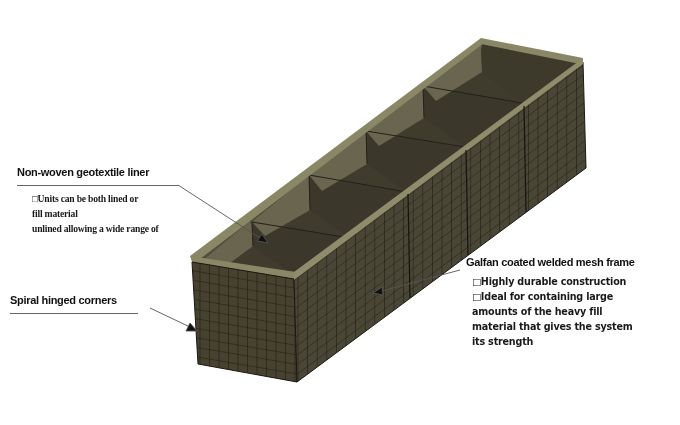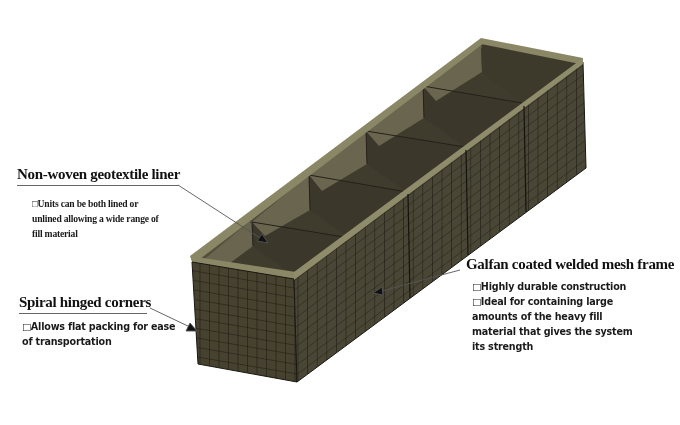--- a/index.html
+++ b/index.html
@@ -1,21 +1,21 @@
 <!DOCTYPE html>
 <html><head>
 <meta charset="utf-8">
 <style>
   html, body { margin: 0; padding: 0; background: #ffffff; }
   body { width: 680px; height: 425px; position: relative; overflow: hidden;
          font-family: "DejaVu Sans", "Liberation Sans", sans-serif; }
   #scene { position: absolute; left: 0; top: 0; width: 680px; height: 425px; }
   .label { position: absolute; color: #111; }
-  .title { font-weight: bold; font-size: 15px; letter-spacing: -0.3px;
-           font-family: Liberation Serif, serif; white-space: nowrap; }
+  .title { font-weight: bold; font-size: 11px; letter-spacing: -0.3px;
+           font-family: Liberation Sans, sans-serif; white-space: nowrap; }
   .body  { font-weight: bold; font-size: 9.6px; line-height: 15px;
            font-family: "DejaVu Sans", sans-serif; letter-spacing: -0.2px; color: #1a1a1a; }
   .body p { margin: 0; }
   .rule { position: absolute; height: 1px; background: #666; }
 </style>
 </head>
 <body>
 
 <svg id="scene" viewBox="0 0 680 425" xmlns="http://www.w3.org/2000/svg">
   <defs>
@@ -91,32 +91,28 @@
     <line x1="460" y1="270" x2="378" y2="292"></line>
     <polygon points="373,293 382,287 383,295"></polygon>
   </g>
 </svg>
 
 <div class="label" style="left:17px; top:166px;">
   <div class="title">Non-woven geotextile liner</div>
   <div class="rule" style="left:0; top:19px; width:162px;"></div>
   <div class="body" style="margin-top:13px; margin-left:15px;font-family:Liberation Serif, serif;">
     <p>□Units can be both lined or</p>
+    <p>fill material</p>
     <p>unlined allowing a wide  range of</p>
-    <p>fill material</p>
   </div>
 </div>
 
-<div class="label" style="left:19px; top:294px;">
+<div class="label" style="left:10px; top:294px;">
   <div class="title">Spiral hinged corners</div>
   <div class="rule" style="left:0; top:19px; width:128px;"></div>
-  <div class="body" style="margin-top:8px; margin-left:3px;">
-    <p>□Allows flat packing for ease</p>
-    <p>of transportation</p>
-  </div>
 </div>
 
 <div class="label" style="left:466px; top:256px;">
   <div class="title">Galfan coated welded mesh frame</div>
   <div class="body" style="margin-top:6px; margin-left:6px;">
     <p>□Highly durable construction</p>
     <p>□Ideal for containing large</p>
     <p>amounts of the heavy fill</p>
     <p>material that gives the system</p>
     <p>its strength</p>

